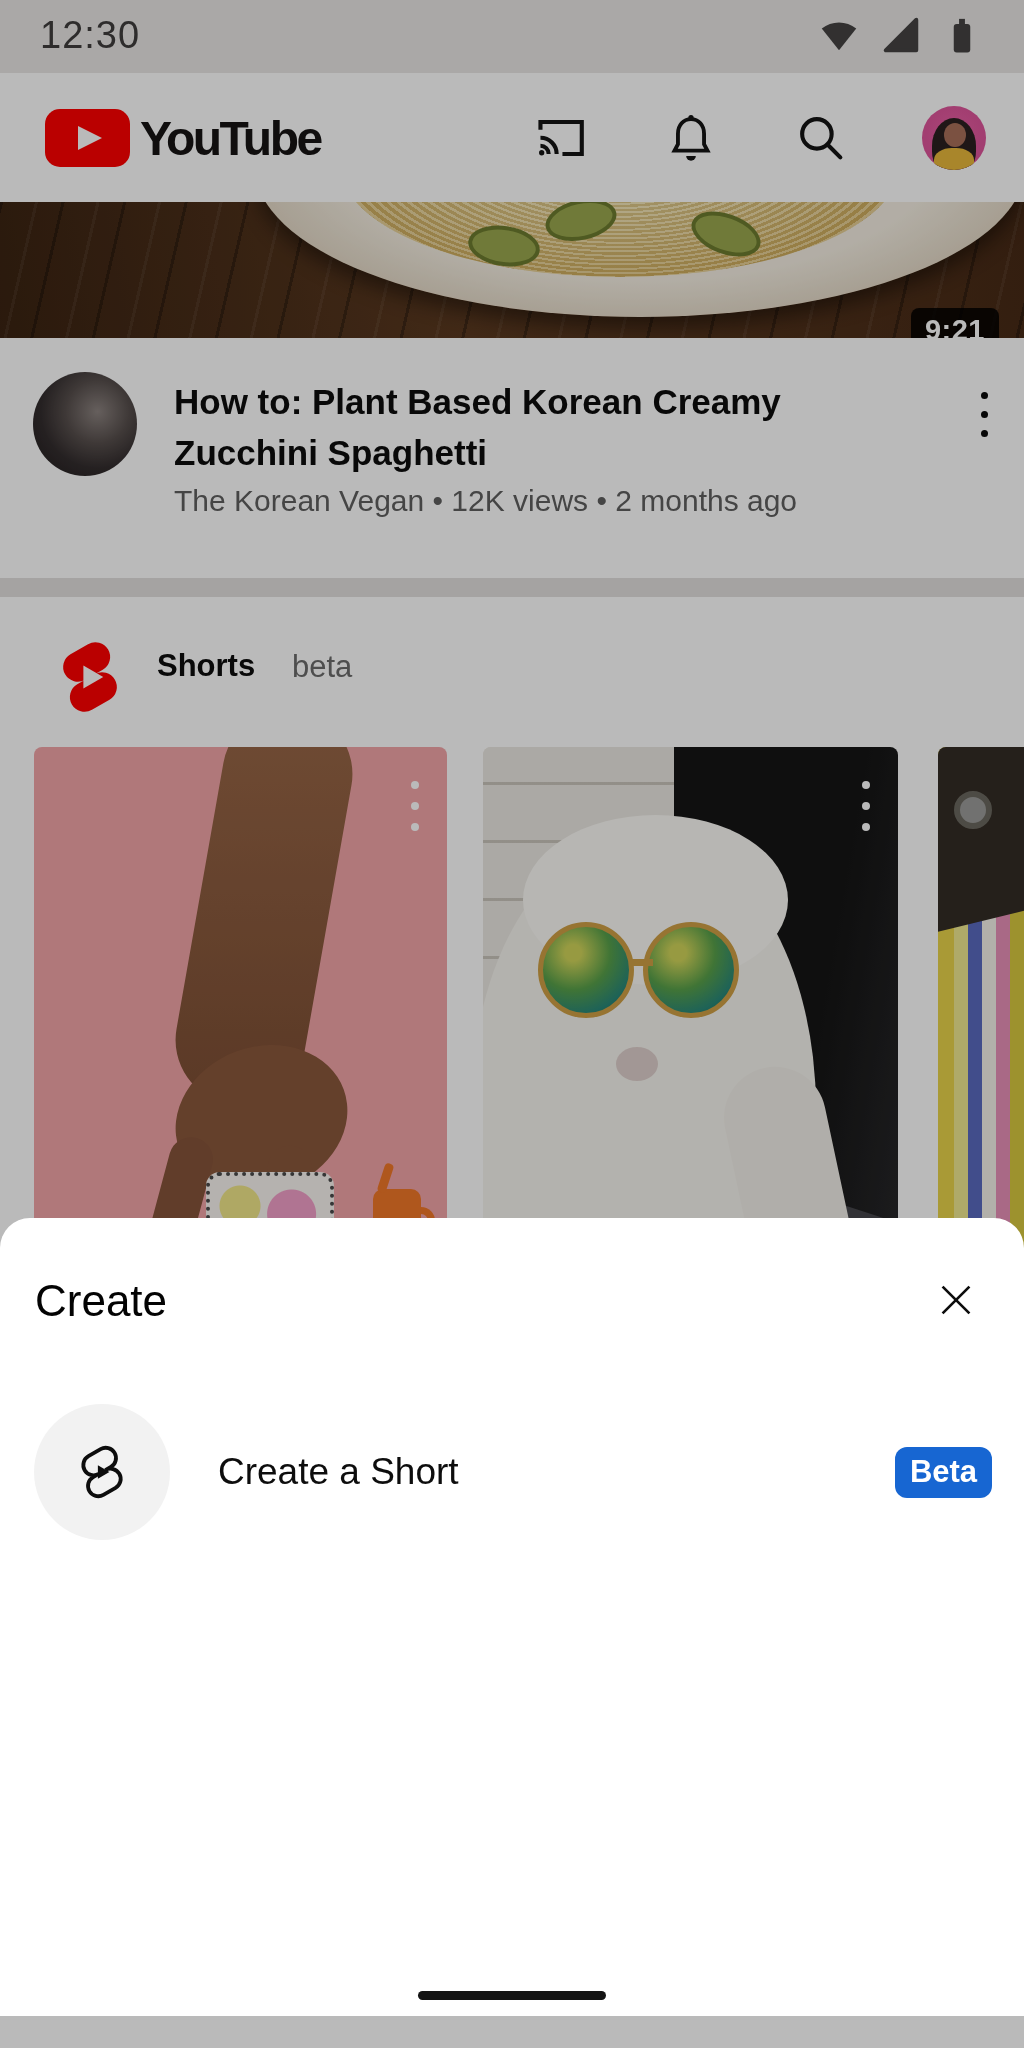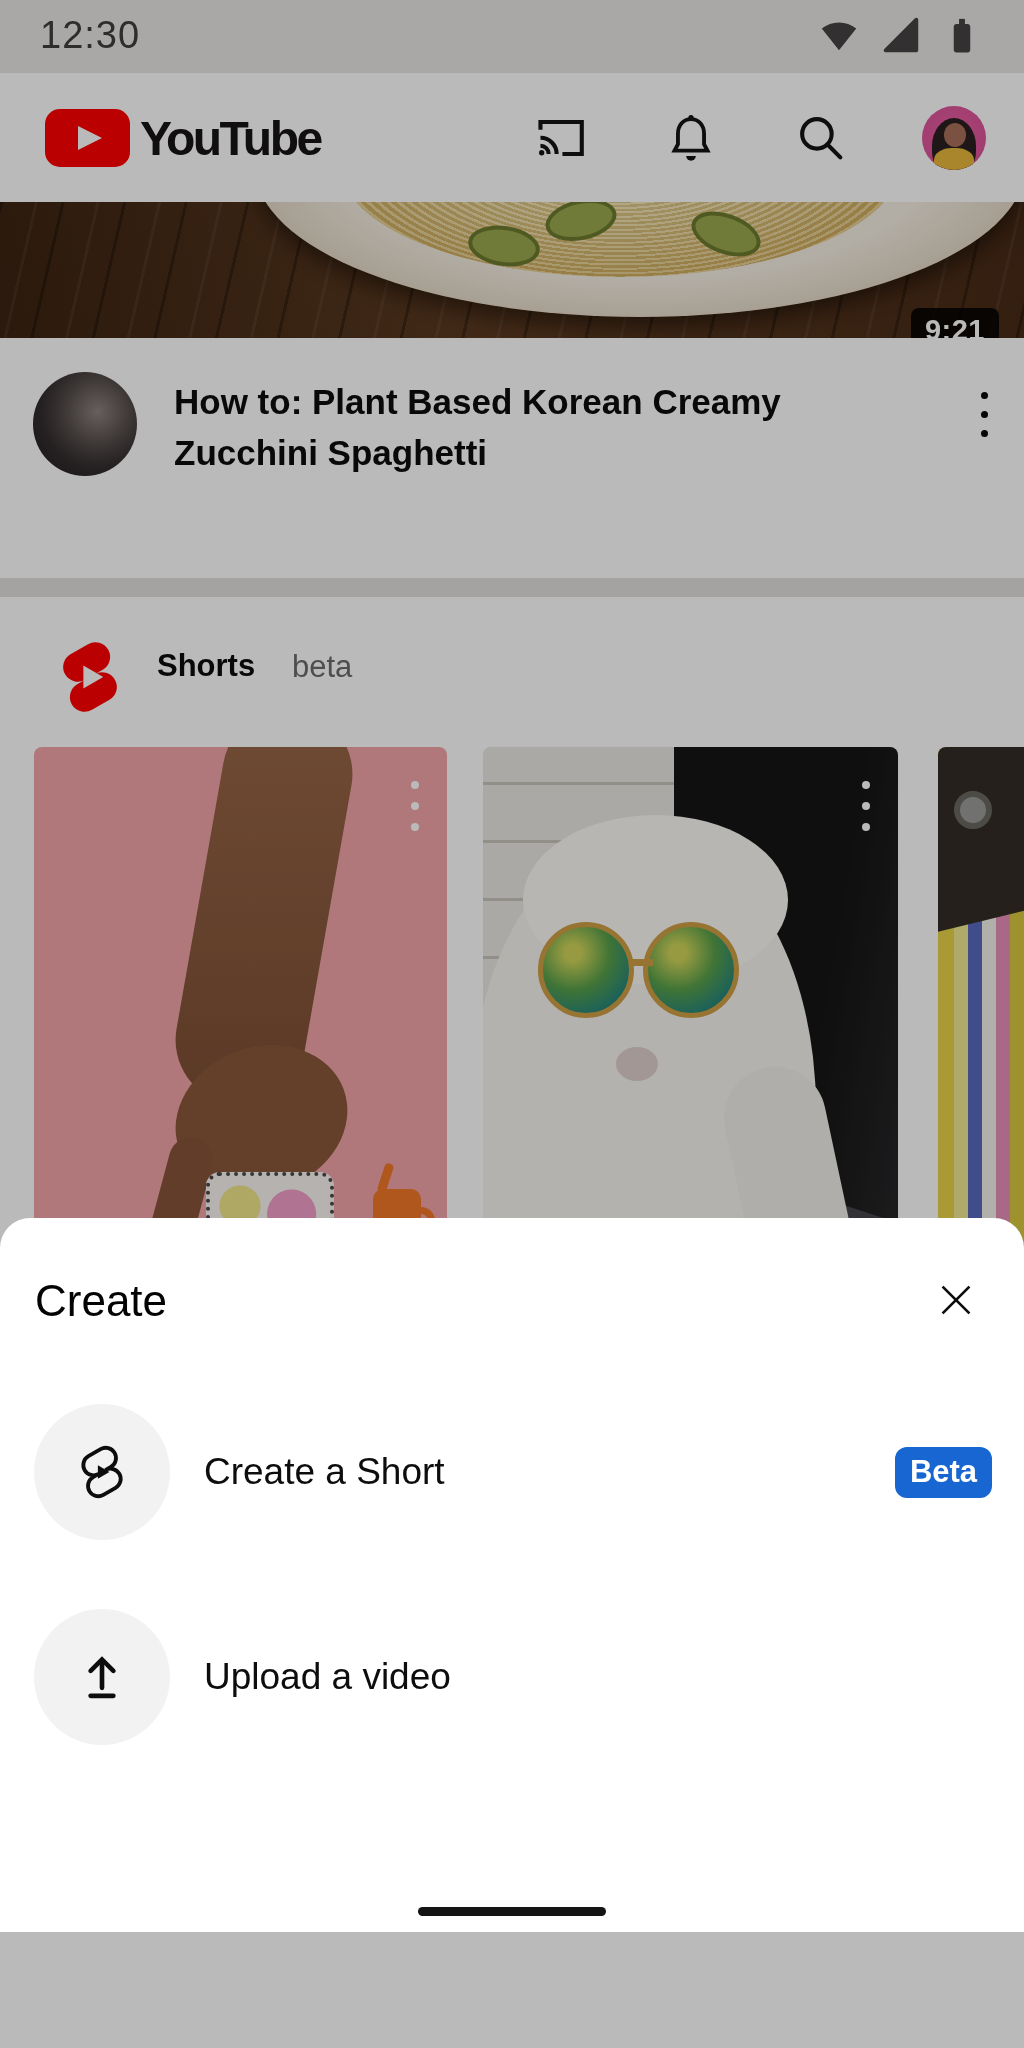--- a/index.html
+++ b/index.html
@@ -113,31 +113,31 @@
       repeating-linear-gradient(90deg, #e8d44a 0 16px, #f0ea90 16px 30px, #5a6abf 30px 44px, #f5f2ea 44px 58px, #e890b8 58px 72px, #d8c840 72px 86px); }
   .t3 .tarp { position: absolute; left: 0; top: 0; width: 100%; height: 210px; background: #332c25;
       clip-path: polygon(0 0, 100% 0, 100% 40%, 0 88%); }
   .t3 .grommet { position: absolute; left: 16px; top: 44px; width: 38px; height: 38px; border-radius: 50%;
       background: #9c9c9a; border: 6px solid #6a675f; }
 
   
   .scrim { position: absolute; inset: 0; background: rgba(0,0,0,0.27); z-index: 10; }
 
   
-  .sheet { position: absolute; left: 0; top: 1218px; width: 100%; height: 714px; background: #ffffff;
+  .sheet { position: absolute; left: 0; top: 1218px; width: 100%; height: 798px; background: #ffffff;
       border-radius: 30px 30px 0 0; z-index: 20; padding-left: 28px; }
   .sheet-header { position: absolute; top: 0; left: 0; width: 100%; height: 132px; }
   .sheet-title { position: absolute; left: 35px; top: 58px; font-size: 44px; color: #030303; }
   .sheet-close { position: absolute; right: 44px; top: 58px; width: 48px; height: 48px;
       display: flex; align-items: center; justify-content: center; background: none; border: none; cursor: pointer; }
   .sheet-menu { position: absolute; top: 186px; left: 0; width: 100%; }
   .menu-row { display: flex; align-items: center; height: 136px; margin-bottom: 69px; cursor: pointer; }
   .menu-circle { width: 136px; height: 136px; border-radius: 50%; background: #f2f2f2; margin-left: 34px;
       display: flex; align-items: center; justify-content: center; flex: none; }
-  .menu-label { margin-left: 34px; font-size: 37px; color: #0d0d0d; }
+  .menu-label { margin-left: 48px; font-size: 37px; color: #0d0d0d; }
   .beta-badge { margin-left: auto; margin-right: 32px; width: 97px; height: 51px; border-radius: 12px;
       background: #1766D2; color: #ffffff; font-size: 31px; font-weight: bold;
       display: flex; align-items: center; justify-content: center; }
   .home-indicator { position: absolute; left: 418px; bottom: 16px; width: 188px; height: 9px; border-radius: 5px; background: #141414; }
 </style>
 </head>
 <body>
 
 <div class="screen">
 
@@ -204,20 +204,21 @@
     <div class="pasta"></div>
     <div class="zuc" style="left:545px; top:-2px; transform:rotate(-12deg);"></div>
     <div class="zuc" style="left:690px; top:12px; transform:rotate(20deg);"></div>
     <div class="zuc" style="left:468px; top:24px; transform:rotate(8deg);"></div>
     <div class="duration-badge">9:21</div>
   </div>
 
   <div class="video-info">
     <div class="channel-avatar"></div>
     <div class="video-title">How to: Plant Based Korean Creamy Zucchini Spaghetti</div>
+    <div class="video-meta">The Korean Vegan • 12K views • 2 months ago</div>
     <div class="kebab video-kebab">
         <i></i>
         <i></i>
         <i></i>
       </div>
   </div>
 
   <div class="section-divider"></div>
 
   <div class="shorts-head">
@@ -298,30 +299,20 @@
             <g transform="rotate(-30 12 12.5)">
               <path d="M10.5 4.5 H16 A4 4 0 0 1 16 12.5 H13.5 A4 4 0 0 1 13.5 20.5 H8 A4 4 0 0 1 8 12.5 H10.5 A4 4 0 0 1 10.5 4.5 Z" fill="none" stroke="#0d0d0d" stroke-width="1.5"></path>
             </g>
             <polygon points="10.4,9.9 14.9,12.5 10.4,15.1" fill="#0d0d0d"></polygon>
           </svg>
         </div>
         <div class="menu-label">Create a Short</div>
         <div class="beta-badge">Beta</div>
       </div>
 
-      <div class="menu-row">
-        <div class="menu-circle">
-          <svg width="62" height="62" viewBox="0 0 24 24" fill="none" stroke="#0d0d0d" stroke-width="1.8" stroke-linecap="round">
-            <path d="M12 16.2 V5.6"></path>
-            <path d="M7.6 9.6 L12 5.2 L16.4 9.6"></path>
-            <path d="M7.6 19.3 H16.4"></path>
-          </svg>
-        </div>
-        <div class="menu-label">Upload a video</div>
-      </div>
 
 
     </div>
 
     <div class="home-indicator"></div>
   </div>
 
 </div>
 
 </body></html>

